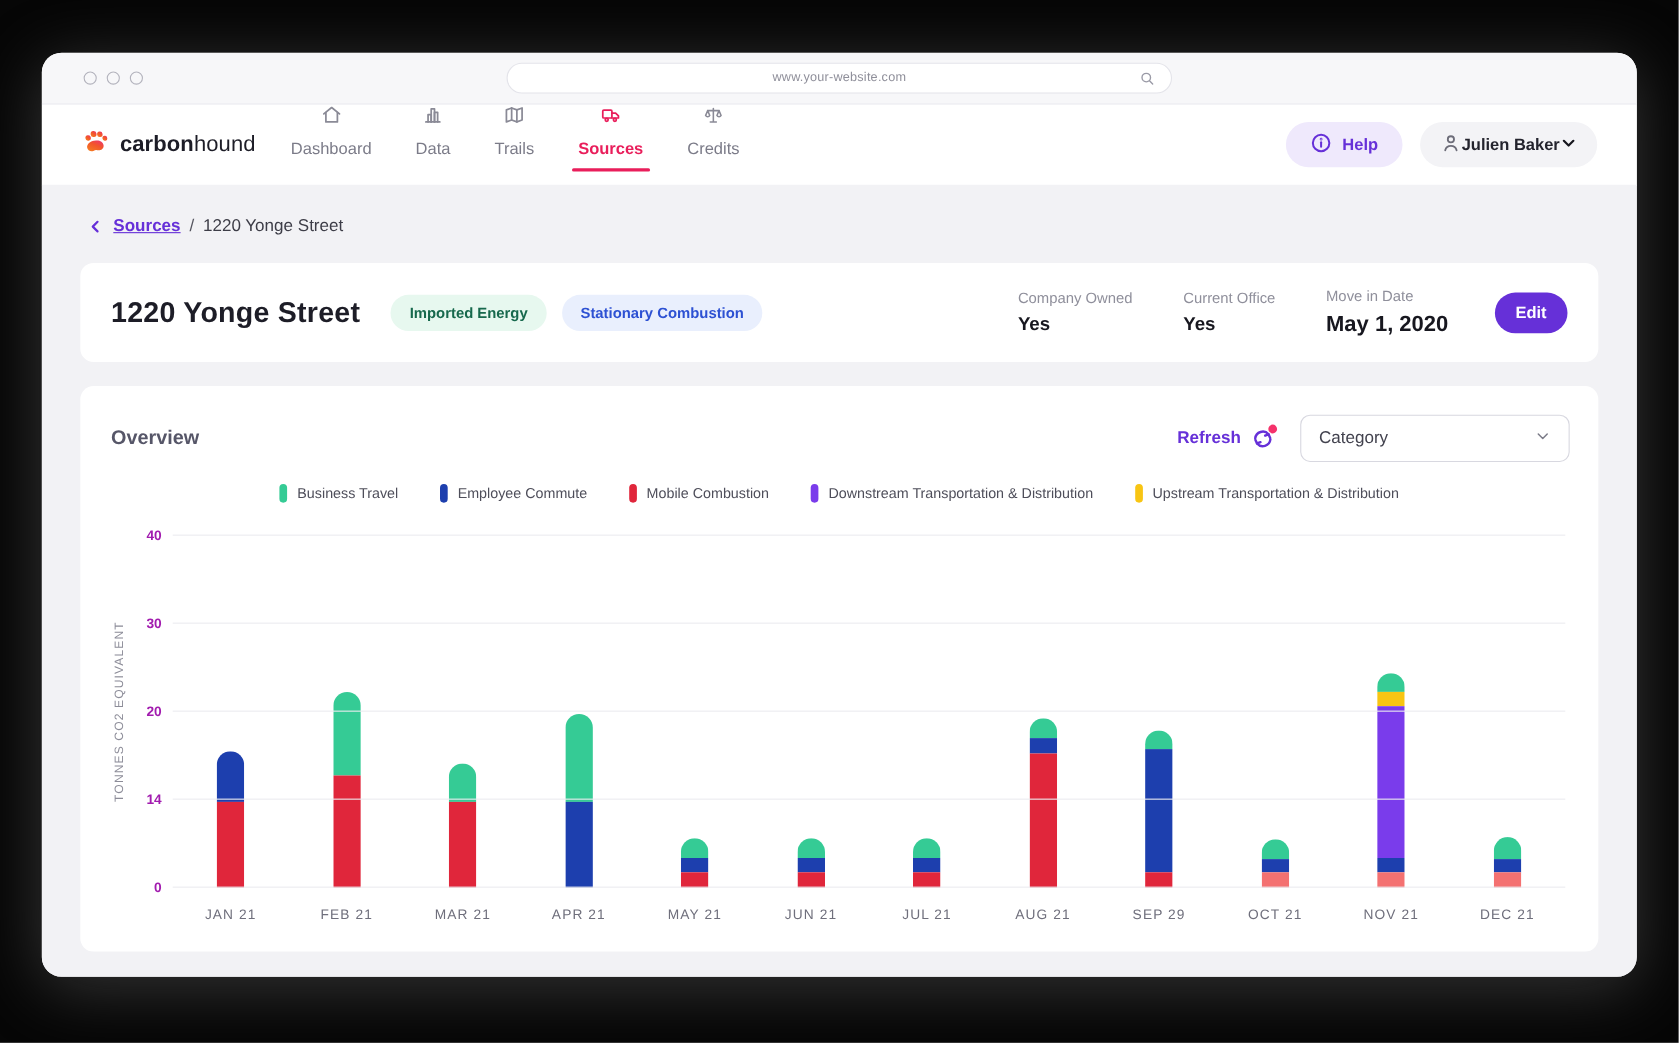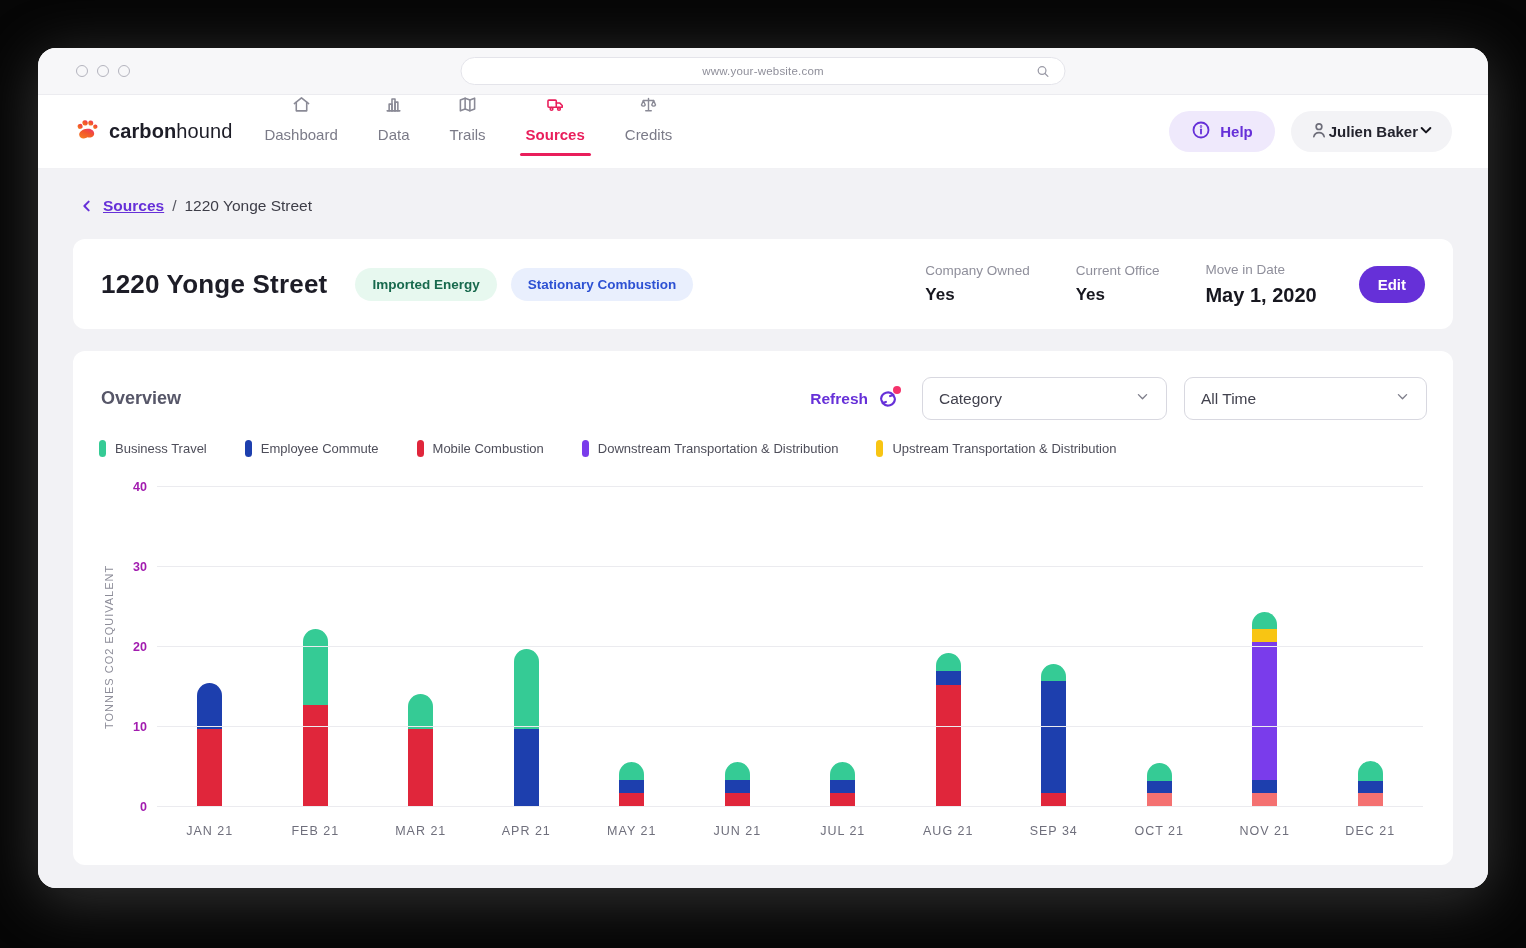--- a/index.html
+++ b/index.html
@@ -94,21 +94,21 @@
   .chart-controls { margin-left:auto; display:flex; align-items:center; gap:17px; }
   .refresh { display:flex; align-items:center; gap:9px; color:#6630d8; font-size:15.5px; font-weight:700; cursor:pointer; margin-right:6px; }
   .refresh-icon-wrap { position:relative; width:22px; height:22px; }
   .refresh-dot { position:absolute; right:-2px; top:-2px; width:8px; height:8px; border-radius:50%; background:#f5326b; }
   .select {
     width:245px; height:43px; border:1px solid #d8d8e0; border-radius:9px; background:#fff;
     display:flex; align-items:center; padding:12px 16px; font-size:15.5px; color:#42424e; cursor:pointer;
   }
   .select .chev { margin-left:auto; color:#7d7d89; }
   
-  .legend { display:flex; align-items:center; gap:38px; margin-top:20px; }
+  .legend { display:flex; justify-content:center; align-items:center; gap:38px; margin-top:20px; }
   .legend-item { display:flex; align-items:center; gap:9px; cursor:pointer; }
   .legend-swatch { width:7px; height:17px; border-radius:4px; }
   .legend-label { font-size:13px; color:#4e4e5a; }
   
   .chart-area { display:flex; margin-top:30px; padding-left:4px; }
   .y-axis-label {
     writing-mode:vertical-rl; transform:rotate(180deg);
     font-size:11px; letter-spacing:1px; color:#8c8c98;
     height:320px; display:flex; align-items:center; justify-content:center;
   }
@@ -284,26 +284,20 @@
               </svg>
               <span class="refresh-dot"></span>
             </span>
           </div>
           <div class="select">
             <span>Category</span>
             <span class="chev"><svg width="15" height="15" viewBox="0 0 24 24" fill="none" stroke="currentColor" stroke-width="2.2" stroke-linecap="round" stroke-linejoin="round">
                   <path d="M5.5 9l6.5 6.5L18.5 9"></path>
                 </svg></span>
           </div>
-          <div class="select" style="width:243px">
-            <span>All Time</span>
-            <span class="chev"><svg width="15" height="15" viewBox="0 0 24 24" fill="none" stroke="currentColor" stroke-width="2.2" stroke-linecap="round" stroke-linejoin="round">
-                  <path d="M5.5 9l6.5 6.5L18.5 9"></path>
-                </svg></span>
-          </div>
         </div>
       </div>
 
       <div class="legend" id="legend">
           <div class="legend-item">
             <span class="legend-swatch" style="background: rgb(53, 203, 149);"></span>
             <span class="legend-label">Business Travel</span>
           </div>
           <div class="legend-item">
             <span class="legend-swatch" style="background: rgb(29, 63, 174);"></span>
@@ -407,38 +401,38 @@
                   <div class="bar">
                     <div class="seg" style="height: 14.4px; background: rgb(244, 113, 113);"></div>
                     <div class="seg" style="height: 12px; background: rgb(29, 63, 174);"></div>
                     <div class="seg" style="height: 19.2px; background: rgb(53, 203, 149);"></div>
                   </div>
                 </div>
               </div>
           <div class="gridline" style="bottom: 0px;"></div>
               <div class="ytick" style="bottom: 0px;">0</div>
               <div class="gridline" style="bottom: 80px;"></div>
-              <div class="ytick" style="bottom: 80px;">10</div>
+              <div class="ytick" style="bottom: 80px;">14</div>
               <div class="gridline" style="bottom: 160px;"></div>
               <div class="ytick" style="bottom: 160px;">20</div>
               <div class="gridline" style="bottom: 240px;"></div>
               <div class="ytick" style="bottom: 240px;">30</div>
               <div class="gridline" style="bottom: 320px;"></div>
               <div class="ytick" style="bottom: 320px;">40</div>
             </div>
           <div class="xlabels" id="xlabels">
               <div class="xlabel">JAN 21</div>
               <div class="xlabel">FEB 21</div>
               <div class="xlabel">MAR 21</div>
               <div class="xlabel">APR 21</div>
               <div class="xlabel">MAY 21</div>
               <div class="xlabel">JUN 21</div>
               <div class="xlabel">JUL 21</div>
               <div class="xlabel">AUG 21</div>
-              <div class="xlabel">SEP 34</div>
+              <div class="xlabel">SEP 29</div>
               <div class="xlabel">OCT 21</div>
               <div class="xlabel">NOV 21</div>
               <div class="xlabel">DEC 21</div>
             </div>
         </div>
       </div>
     </div>
 
   </div>
 </div>

